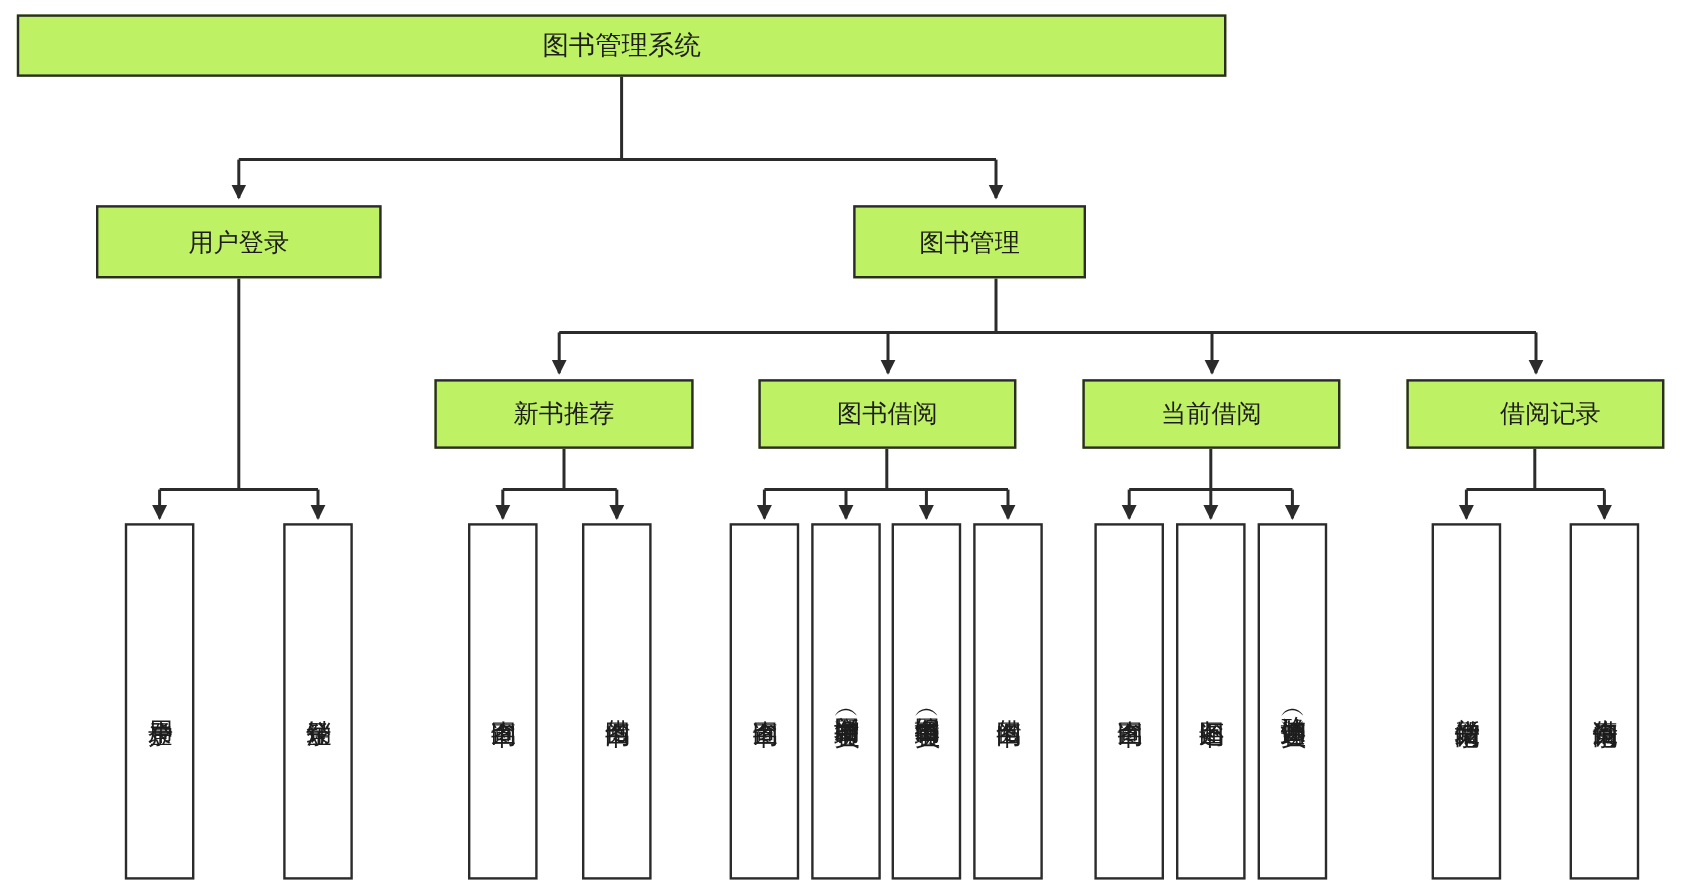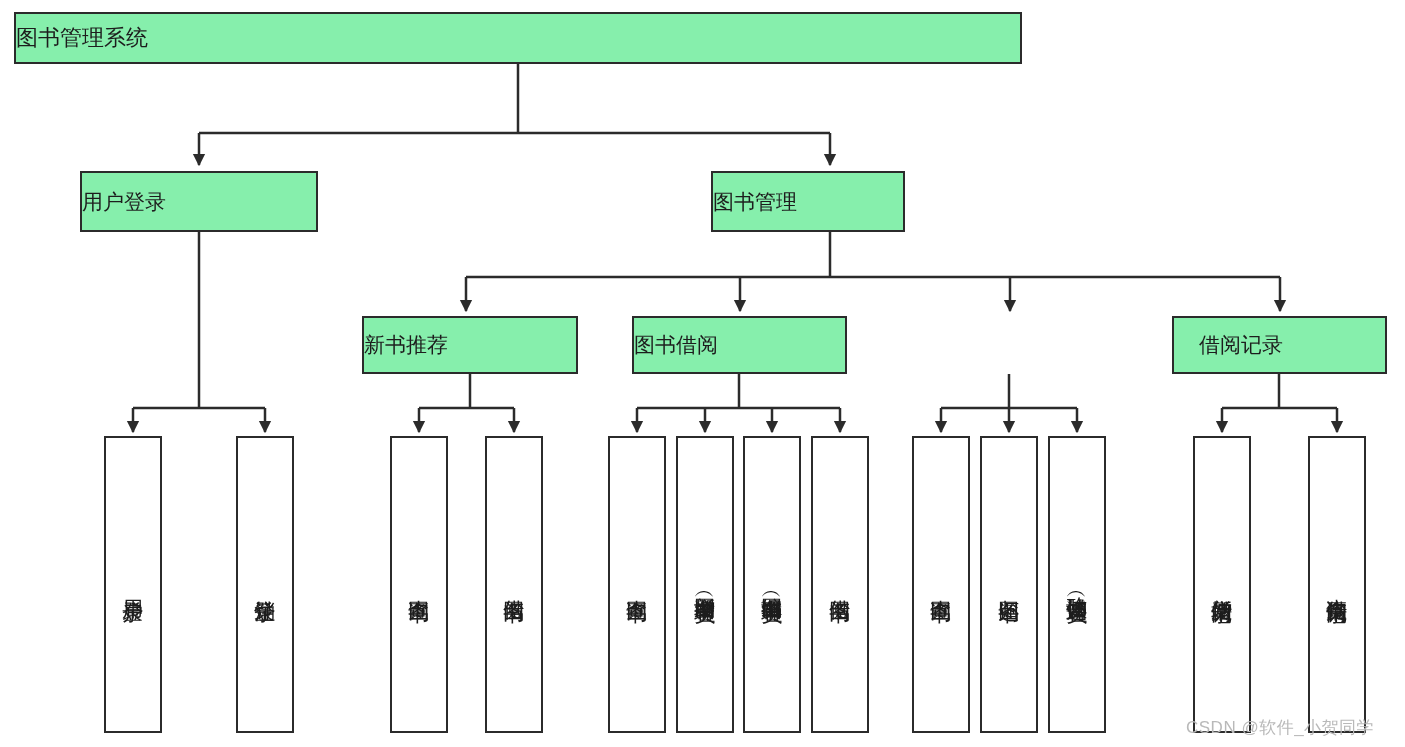--- a/index.html
+++ b/index.html
@@ -10,25 +10,25 @@
     font-family:"Liberation Sans","DejaVu Sans",sans-serif;
     overflow:hidden;
     position:relative;
   }
   #canvas{position:absolute;left:0;top:0;width:1405px;height:747px;}
   svg.lines{position:absolute;left:0;top:0;width:1405px;height:747px;pointer-events:none;}
 
   .node{
     position:absolute;
     box-sizing:border-box;
-    background:#86efac;
+    background:#bef264;
     border:2.5px solid #2b2b2b;
     display:flex;
     align-items:center;
-    justify-content:flex-start;
+    justify-content:center;
     color:#1d1d1d;
     z-index:2;
   }
   .node.root{font-size:22px;}
   .node.lvl2{font-size:21px;}
   .node.lvl3{font-size:21px;}
 
   .leaf{
     position:absolute;
     box-sizing:border-box;
@@ -126,20 +126,23 @@
   <div class="node lvl2" style="left:711px;top:171px;width:194px;height:61px;">
     <span>图书管理</span>
   </div>
 
   <div class="node lvl3" style="left:362px;top:316px;width:216px;height:58px;">
     <span>新书推荐</span>
   </div>
   <div class="node lvl3" style="left:632px;top:316px;width:215px;height:58px;">
     <span>图书借阅</span>
   </div>
+  <div class="node lvl3" style="left:902px;top:316px;width:215px;height:58px;">
+    <span>当前借阅</span>
+  </div>
   <div class="node lvl3" style="left:1172px;top:316px;width:215px;height:58px;padding-left:25px;">
     <span>借阅记录</span>
   </div>
 
   <div class="leaf" style="left:104px;top:436px;width:58px;height:297px;">
     <span class="vtext">用户登录</span>
   </div>
   <div class="leaf" style="left:236px;top:436px;width:58px;height:297px;">
     <span class="vtext">注销登录</span>
   </div>
@@ -174,14 +177,13 @@
     <span class="vtext">确认归还（管理员）</span>
   </div>
 
   <div class="leaf" style="left:1193px;top:436px;width:58px;height:297px;">
     <span class="vtext">新增借阅记录</span>
   </div>
   <div class="leaf" style="left:1308px;top:436px;width:58px;height:297px;">
     <span class="vtext">查询借阅记录</span>
   </div>
 
-  <div class="watermark">CSDN @软件_小贺同学</div>
 </div>
 
 </body></html>

